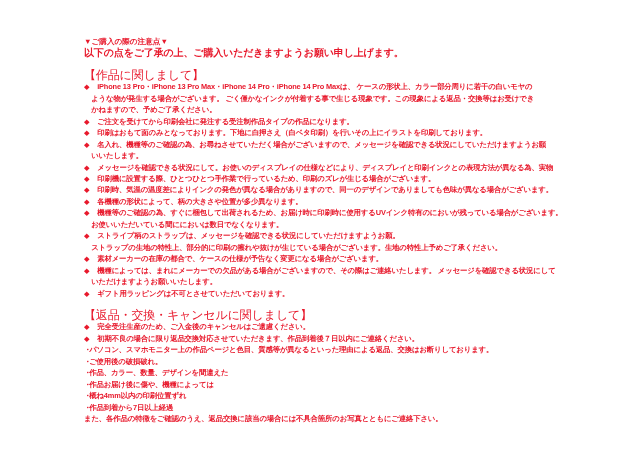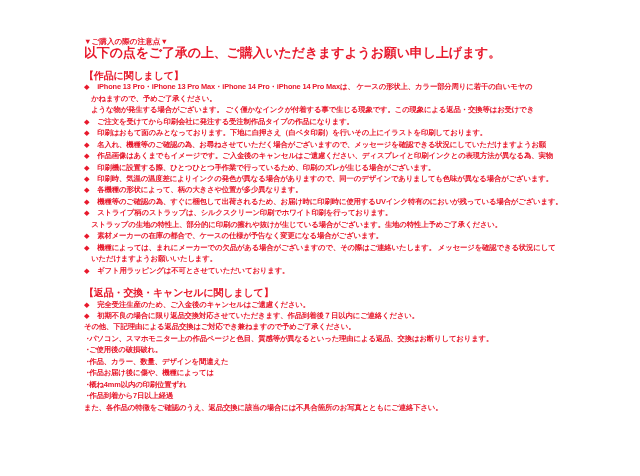--- a/index.html
+++ b/index.html
@@ -33,26 +33,26 @@
     color: #e8192c;
   }
   .heading-main {
     font-weight: bold;
     color: #e8192c;
     font-size: 7.6px;
   }
   .lead {
     font-weight: bold;
     color: #e8192c;
-    font-size: 13px;
+    font-size: 10px;
   }
   .section-title {
-    font-weight: bold;
-    color: #e8192c;
-    font-size: 10px;
+    font-weight: normal;
+    color: #e8192c;
+    font-size: 12px;
   }
   .bullet-item {
     display: block;
     position: relative;
     padding-left: 7.2px;
   }
   .bullet-item .marker {
     position: absolute;
     left: 0;
     top: 0;
@@ -97,41 +97,42 @@
     <div class="line lead">以下の点をご了承の上、ご購入いただきますようお願い申し上げます。</div>
 
     <div class="gap-md"></div>
 
     <div class="line section-title">【作品に関しまして】</div>
 
     <div class="line bullet-item">
       <span class="marker">◆</span>
       <span class="body">iPhone 13 Pro・iPhone 13 Pro Max・iPhone 14 Pro・iPhone 14 Pro Maxは、 ケースの形状上、カラー部分周りに若干の白いモヤの</span>
     </div>
+    <div class="line cont">ような物が発生する場合がございます。 ごく僅かなインクが付着する事で生じる現象です。この現象による返品・交換等はお受けでき</div>
     <div class="line cont">かねますので、予めご了承ください。</div>
-    <div class="line cont">ような物が発生する場合がございます。 ごく僅かなインクが付着する事で生じる現象です。この現象による返品・交換等はお受けでき</div>
 
     <div class="line bullet-item">
       <span class="marker">◆</span>
       <span class="body">ご注文を受けてから印刷会社に発注する受注制作品タイプの作品になります。</span>
     </div>
 
     <div class="line bullet-item">
       <span class="marker">◆</span>
       <span class="body">印刷はおもて面のみとなっております。下地に白押さえ（白ベタ印刷）を行いその上にイラストを印刷しております。</span>
     </div>
 
     <div class="line bullet-item">
       <span class="marker">◆</span>
       <span class="body">名入れ、機種等のご確認の為、お尋ねさせていただく場合がございますので、メッセージを確認できる状況にしていただけますようお願</span>
     </div>
-
-    <div class="line bullet-item">
-      <span class="marker">◆</span>
-      <span class="body">作品画像はあくまでもイメージです。ご入金後のキャンセルはご遠慮ください、ディスプレイと印刷インクとの表現方法が異なる為、実物</span>
+    <div class="line cont">いいたします。</div>
+
+    <div class="line bullet-item">
+      <span class="marker">◆</span>
+      <span class="body">メッセージを確認できる状況にして。お使いのディスプレイの仕様などにより、ディスプレイと印刷インクとの表現方法が異なる為、実物</span>
     </div>
 
     <div class="line bullet-item">
       <span class="marker">◆</span>
       <span class="body">印刷機に設置する際、ひとつひとつ手作業で行っているため、印刷のズレが生じる場合がございます。</span>
     </div>
 
     <div class="line bullet-item">
       <span class="marker">◆</span>
       <span class="body">印刷時、気温の温度差によりインクの発色が異なる場合がありますので、同一のデザインでありましても色味が異なる場合がございます。</span>
@@ -139,24 +140,25 @@
 
     <div class="line bullet-item">
       <span class="marker">◆</span>
       <span class="body">各機種の形状によって、柄の大きさや位置が多少異なります。</span>
     </div>
 
     <div class="line bullet-item">
       <span class="marker">◆</span>
       <span class="body">機種等のご確認の為、すぐに梱包して出荷されるため、お届け時に印刷時に使用するUVインク特有のにおいが残っている場合がございます。</span>
     </div>
-
-    <div class="line bullet-item">
-      <span class="marker">◆</span>
-      <span class="body">ストライプ柄のストラップは、シルクスクリーン印刷でホワイト印刷を行っております。</span>
+    <div class="line cont">お使いいただいている間ににおいは数日でなくなります。</div>
+
+    <div class="line bullet-item">
+      <span class="marker">◆</span>
+      <span class="body">ストライプ柄のストラップは、メッセージを確認できる状況にしていただけますようお願。</span>
     </div>
     <div class="line cont">ストラップの生地の特性上、部分的に印刷の擦れや抜けが生じている場合がございます。生地の特性上予めご了承ください。</div>
 
     <div class="line bullet-item">
       <span class="marker">◆</span>
       <span class="body">素材メーカーの在庫の都合で、ケースの仕様が予告なく変更になる場合がございます。</span>
     </div>
 
     <div class="line bullet-item">
       <span class="marker">◆</span>
@@ -176,21 +178,20 @@
     <div class="line bullet-item">
       <span class="marker">◆</span>
       <span class="body">完全受注生産のため、ご入金後のキャンセルはご遠慮ください。</span>
     </div>
 
     <div class="line bullet-item">
       <span class="marker">◆</span>
       <span class="body">初期不良の場合に限り返品交換対応させていただきます、作品到着後７日以内にご連絡ください。</span>
     </div>
 
-    <div class="line plain">その他、下記理由による返品交換はご対応でき兼ねますので予めご了承ください。</div>
 
     <div class="line dash-item">
       <span class="marker">・</span>
       <span class="body">パソコン、スマホモニター上の作品ページと色目、質感等が異なるといった理由による返品、交換はお断りしております。</span>
     </div>
     <div class="line dash-item">
       <span class="marker">・</span>
       <span class="body">ご使用後の破損破れ。</span>
     </div>
     <div class="line dash-item">

